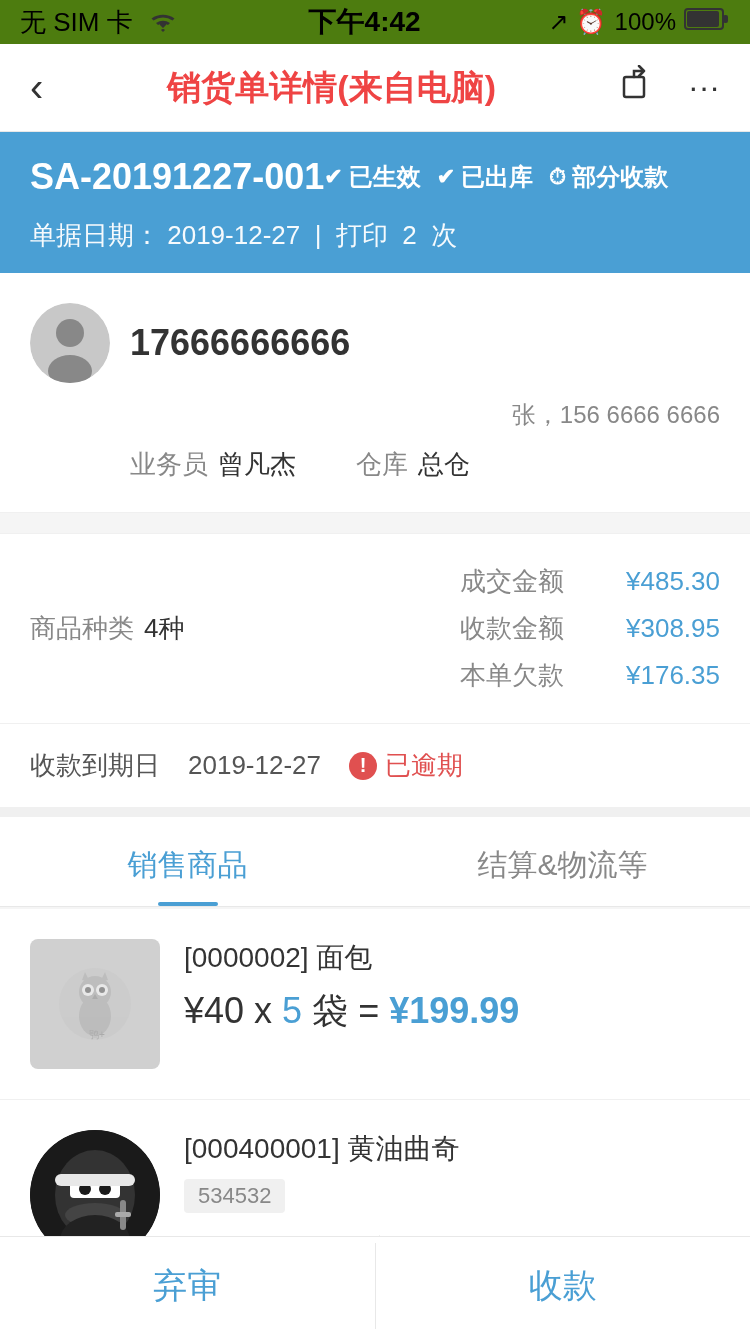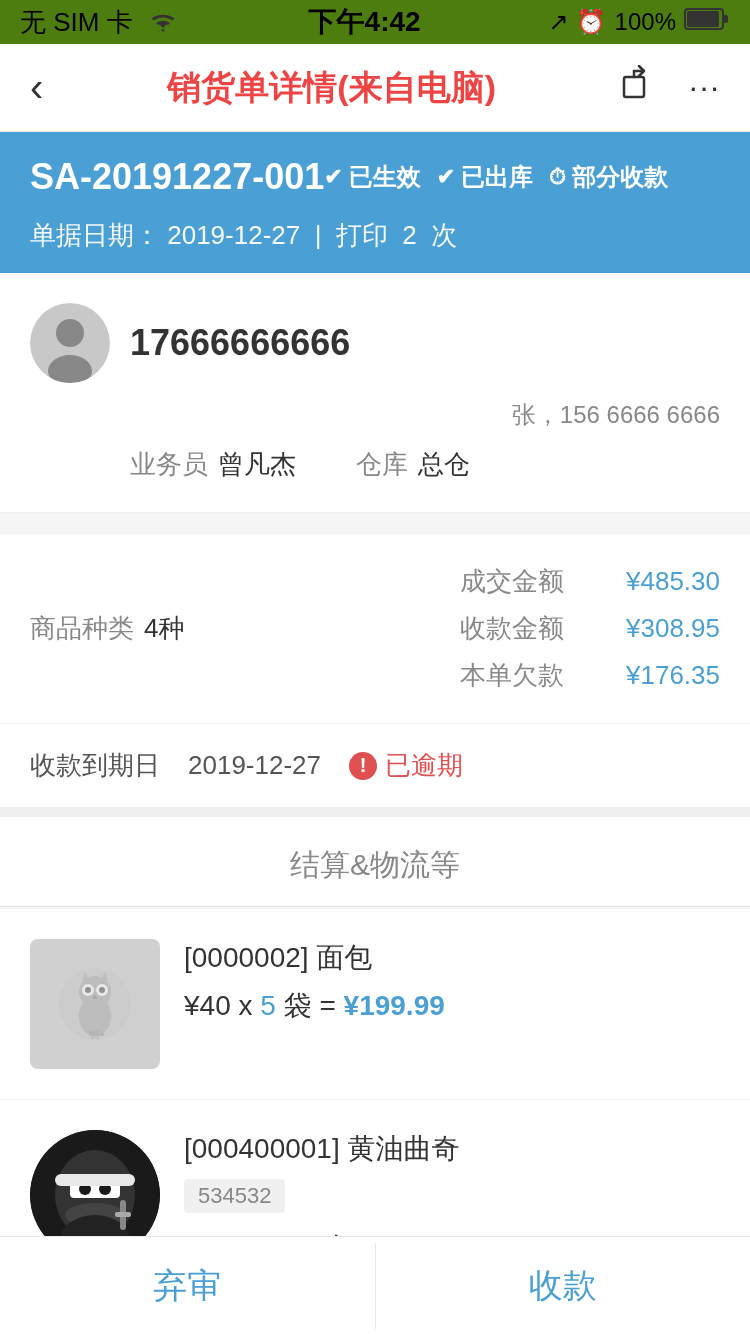--- a/index.html
+++ b/index.html
@@ -254,21 +254,21 @@
     .product-sku {
       display: inline-block;
       background: #f0f0f0;
       color: #888;
       font-size: 22px;
       padding: 4px 14px;
       border-radius: 4px;
       margin-bottom: 16px;
     }
     .product-price {
-      font-size: 28px;
+      font-size: 36px;
       color: #333;
     }
     .price-qty { color: #4a9fd4; }
     .price-total { color: #4a9fd4; font-weight: 600; }
 
     
     .bottom-bar {
       position: fixed;
       bottom: 0;
       left: 0;
@@ -433,20 +433,23 @@
 <div class="due-section">
   <span>收款到期日</span>
   <span>2019-12-27</span>
   <div class="overdue-badge">
     <div class="overdue-dot">!</div>
     <span>已逾期</span>
   </div>
 </div>
 
 <div class="tabs-section">
+  <div class="tab active">
+    <span>销售商品</span>
+  </div>
   <div class="tab inactive">
     <span>结算&amp;物流等</span>
   </div>
 </div>
 
 <div class="product-list">
 
   <div class="product-item">
     <div class="product-thumb owl-logo">
       <svg width="80" height="80" viewBox="0 0 80 80">

